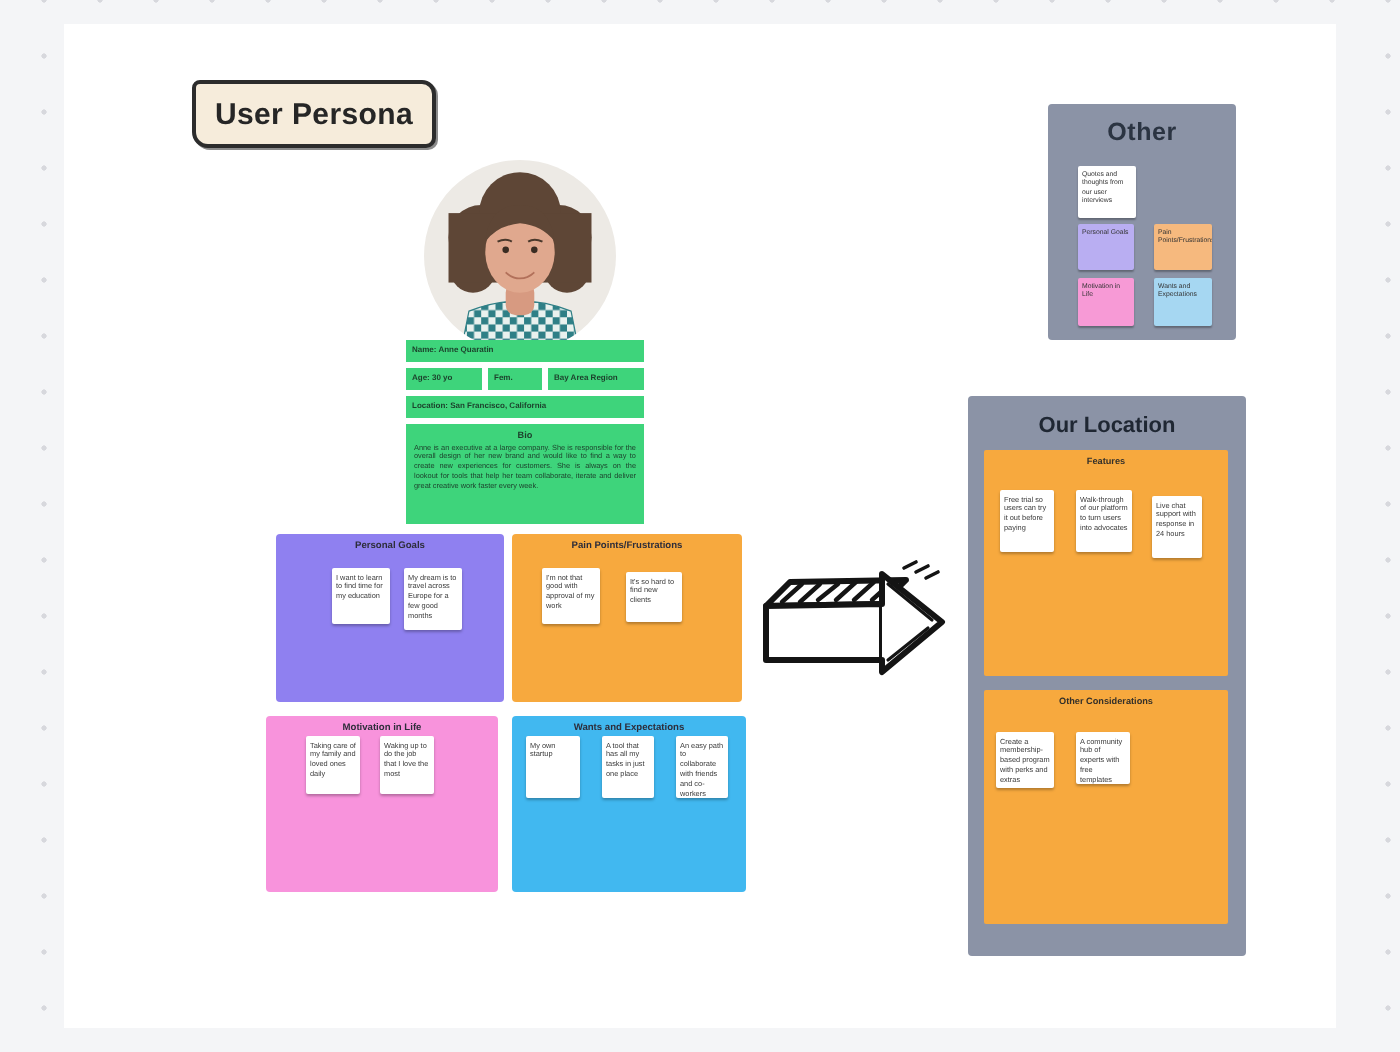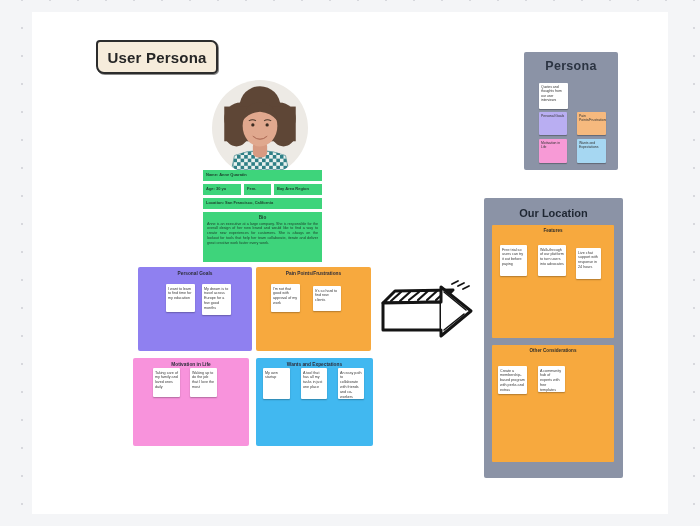--- a/index.html
+++ b/index.html
@@ -191,21 +191,21 @@
           <path d="M63 24 L63 9 L93 33 L63 58 L63 52" fill="#ffffff"></path>
 
           <path d="M66 14 L88 32 M66 52 L86 36" stroke-width="1.6"></path>
 
           <path d="M74 6 L80 3 M80 8 L86 5 M85 11 L91 8" stroke-width="1.8"></path>
         </g>
       </svg>
     </div>
 
     <div class="legend">
-      <div class="lg-t">Persona</div>
+      <div class="lg-t">Other</div>
       <div class="lnote" style="left:15px;top:31px;width:29px;height:26px;background:#ffffff">Quotes and thoughts from our user interviews</div>
       <div class="lnote" style="left:15px;top:60px;width:28px;height:23px;background:#b9aef2">Personal Goals</div>
       <div class="lnote" style="left:53px;top:60px;width:29px;height:23px;background:#f6b97e">Pain Points/Frustrations</div>
       <div class="lnote" style="left:15px;top:87px;width:28px;height:24px;background:#f79ad6">Motivation in Life</div>
       <div class="lnote" style="left:53px;top:87px;width:29px;height:24px;background:#a6d7f2">Wants and Expectations</div>
     </div>
 
     <div class="response">
       <div class="rs-t">Our Location</div>
 

